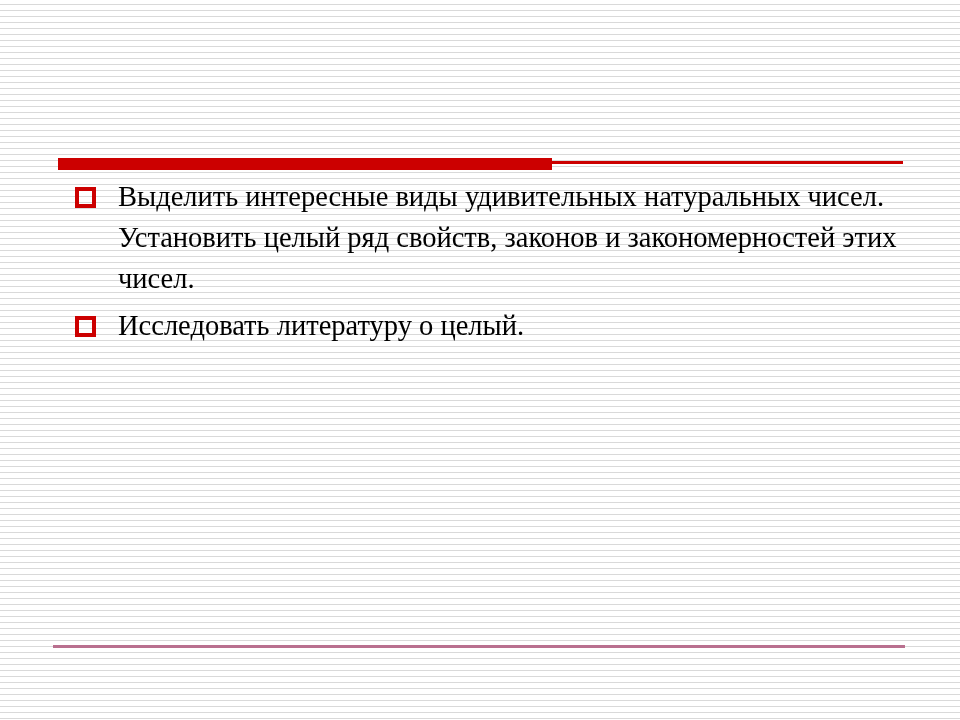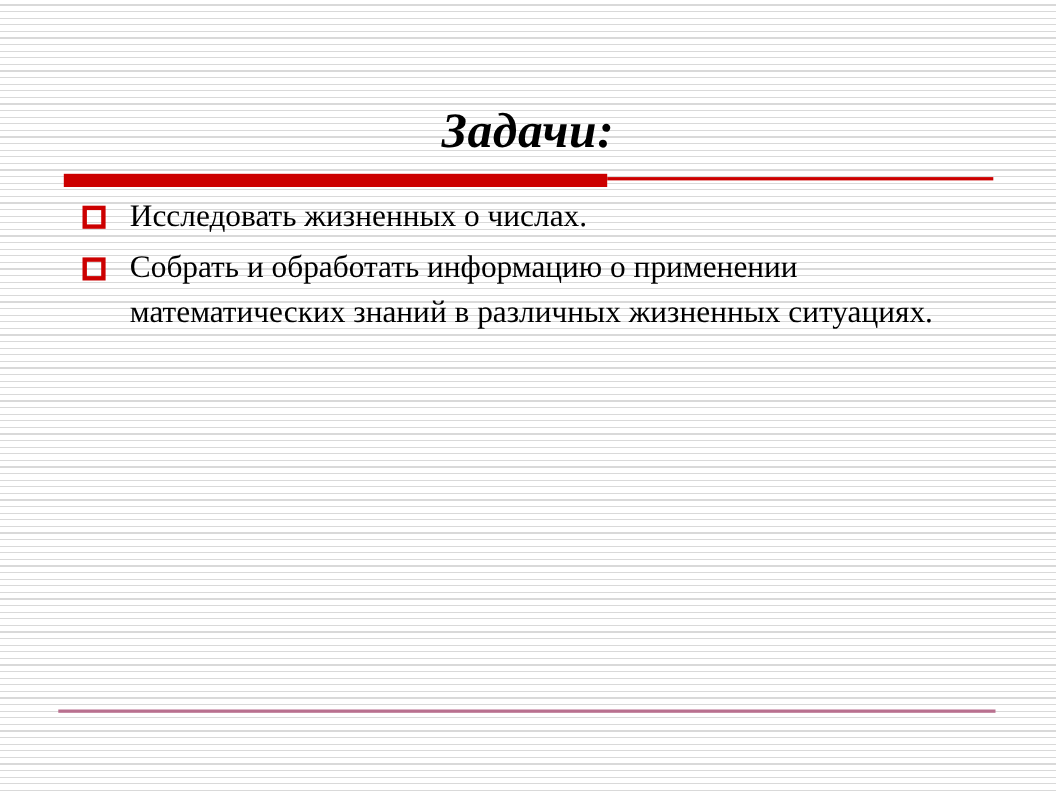--- a/index.html
+++ b/index.html
@@ -130,40 +130,37 @@
     width: 852px;
     height: 3px;
     background-color: #b9708f;
   }
 </style>
 </head>
 <body>
 
 <div class="slide">
 
-  <div class="title-block">
-    <h1 class="slide-title">Задачи:</h1>
-  </div>
 
   <div class="title-rule">
     <div class="rule-thick"></div>
     <div class="rule-thin"></div>
   </div>
 
   <ul class="bullet-list">
 
+    <li class="bullet-item">
+      <span class="bullet-marker"></span>
+      <span class="bullet-text">Выделить интересные виды удивительных натуральных чисел. Установить целый ряд свойств, законов и закономерностей этих чисел.</span>
+    </li>
 
 
     <li class="bullet-item">
       <span class="bullet-marker"></span>
-      <span class="bullet-text">Исследовать жизненных о числах.</span>
+      <span class="bullet-text">Исследовать литературу о целый.</span>
     </li>
 
-    <li class="bullet-item">
-      <span class="bullet-marker"></span>
-      <span class="bullet-text">Собрать и обработать информацию о применении математических знаний в различных  жизненных ситуациях.</span>
-    </li>
 
   </ul>
 
   <div class="footer-rule"></div>
 
 </div>
 
 </body></html>

